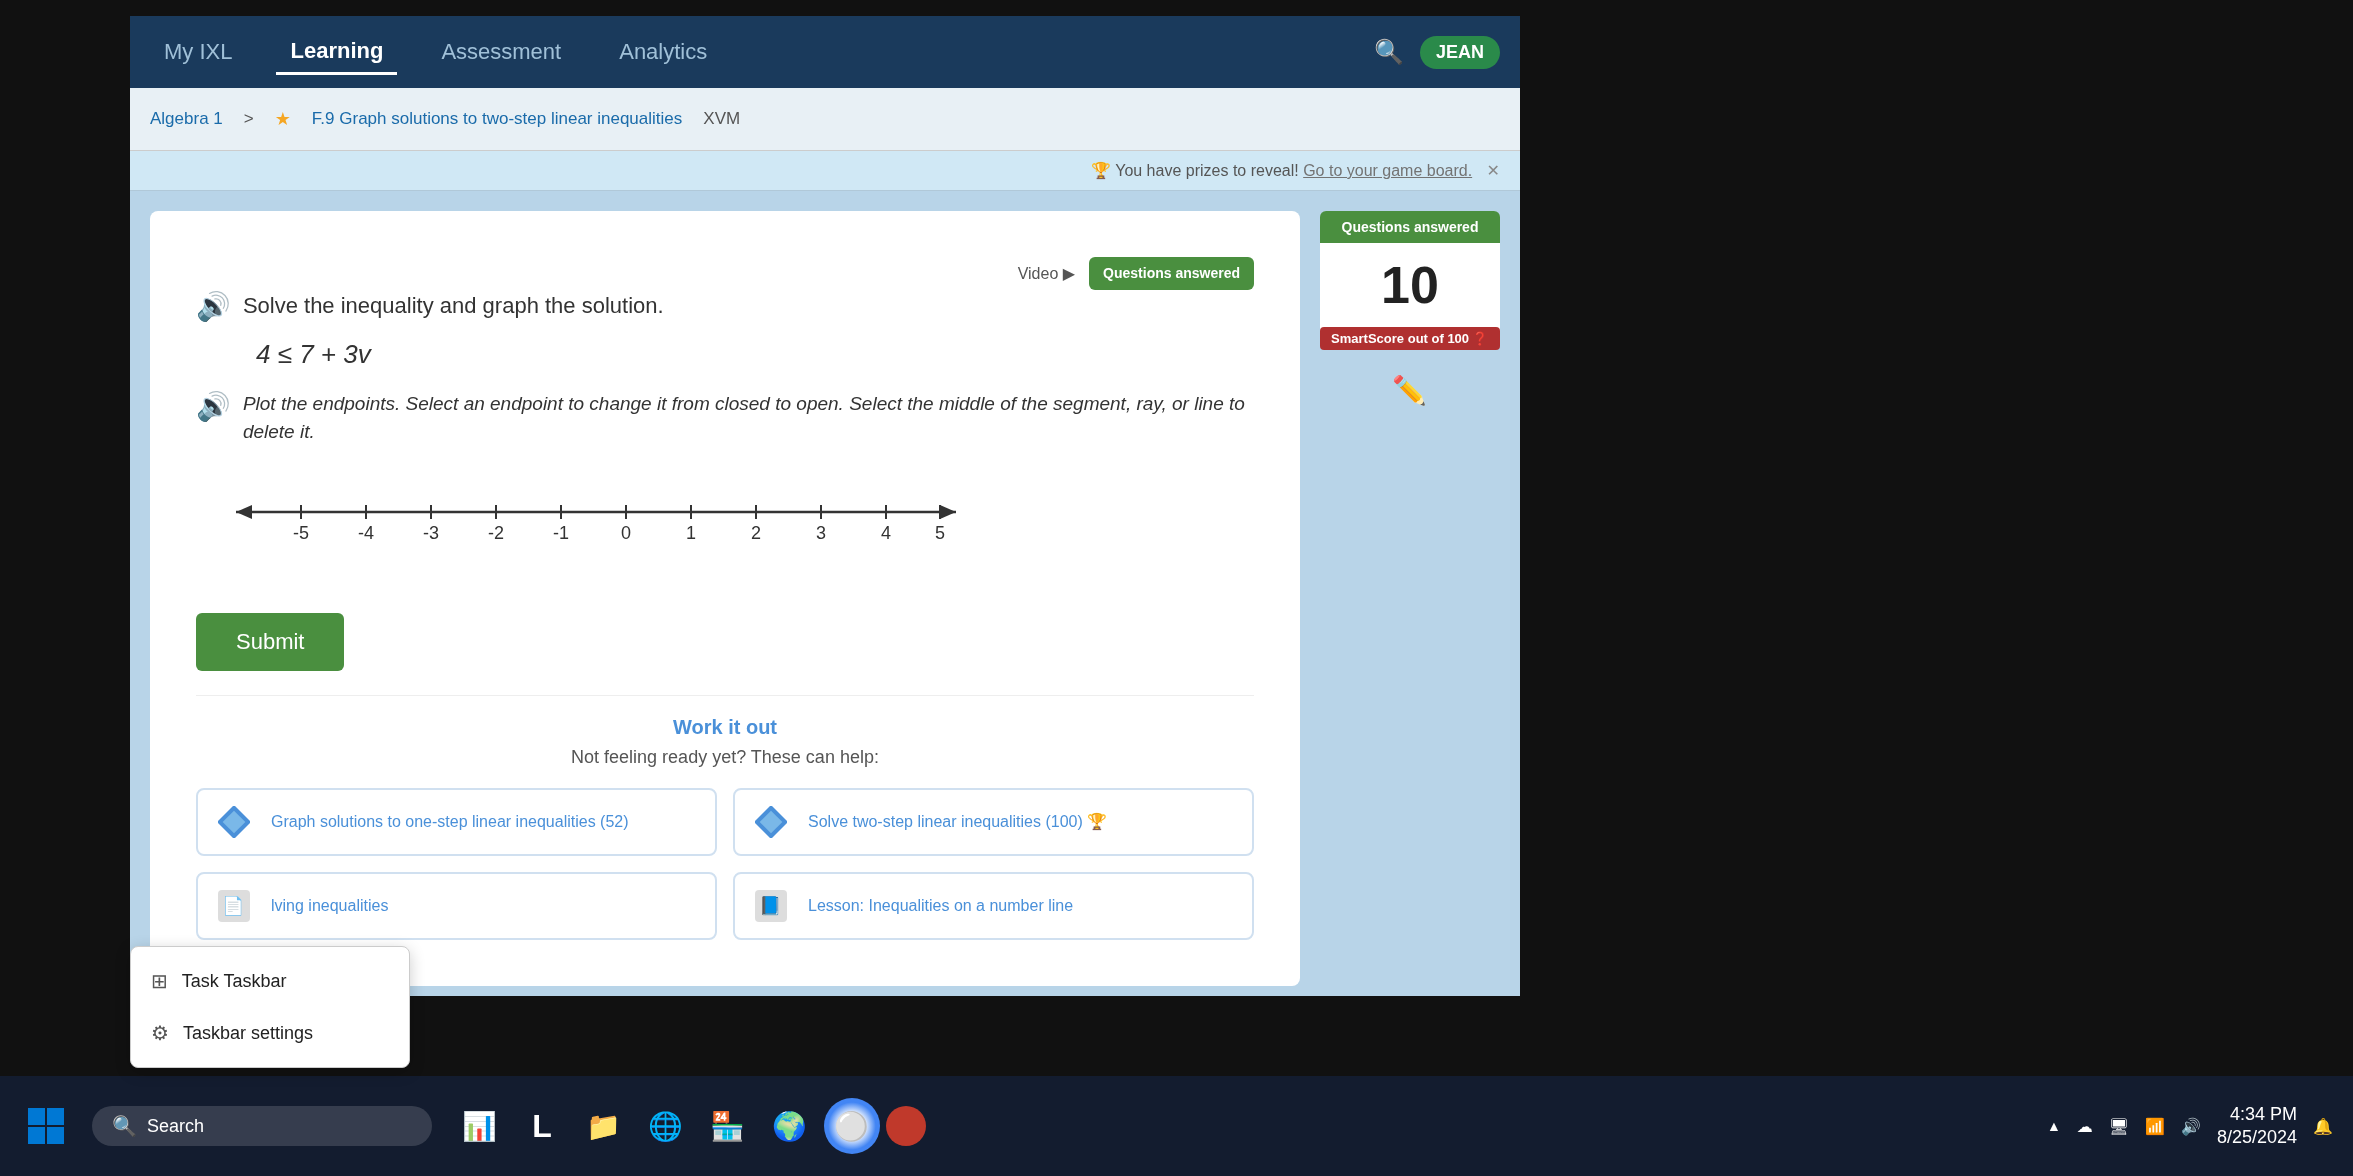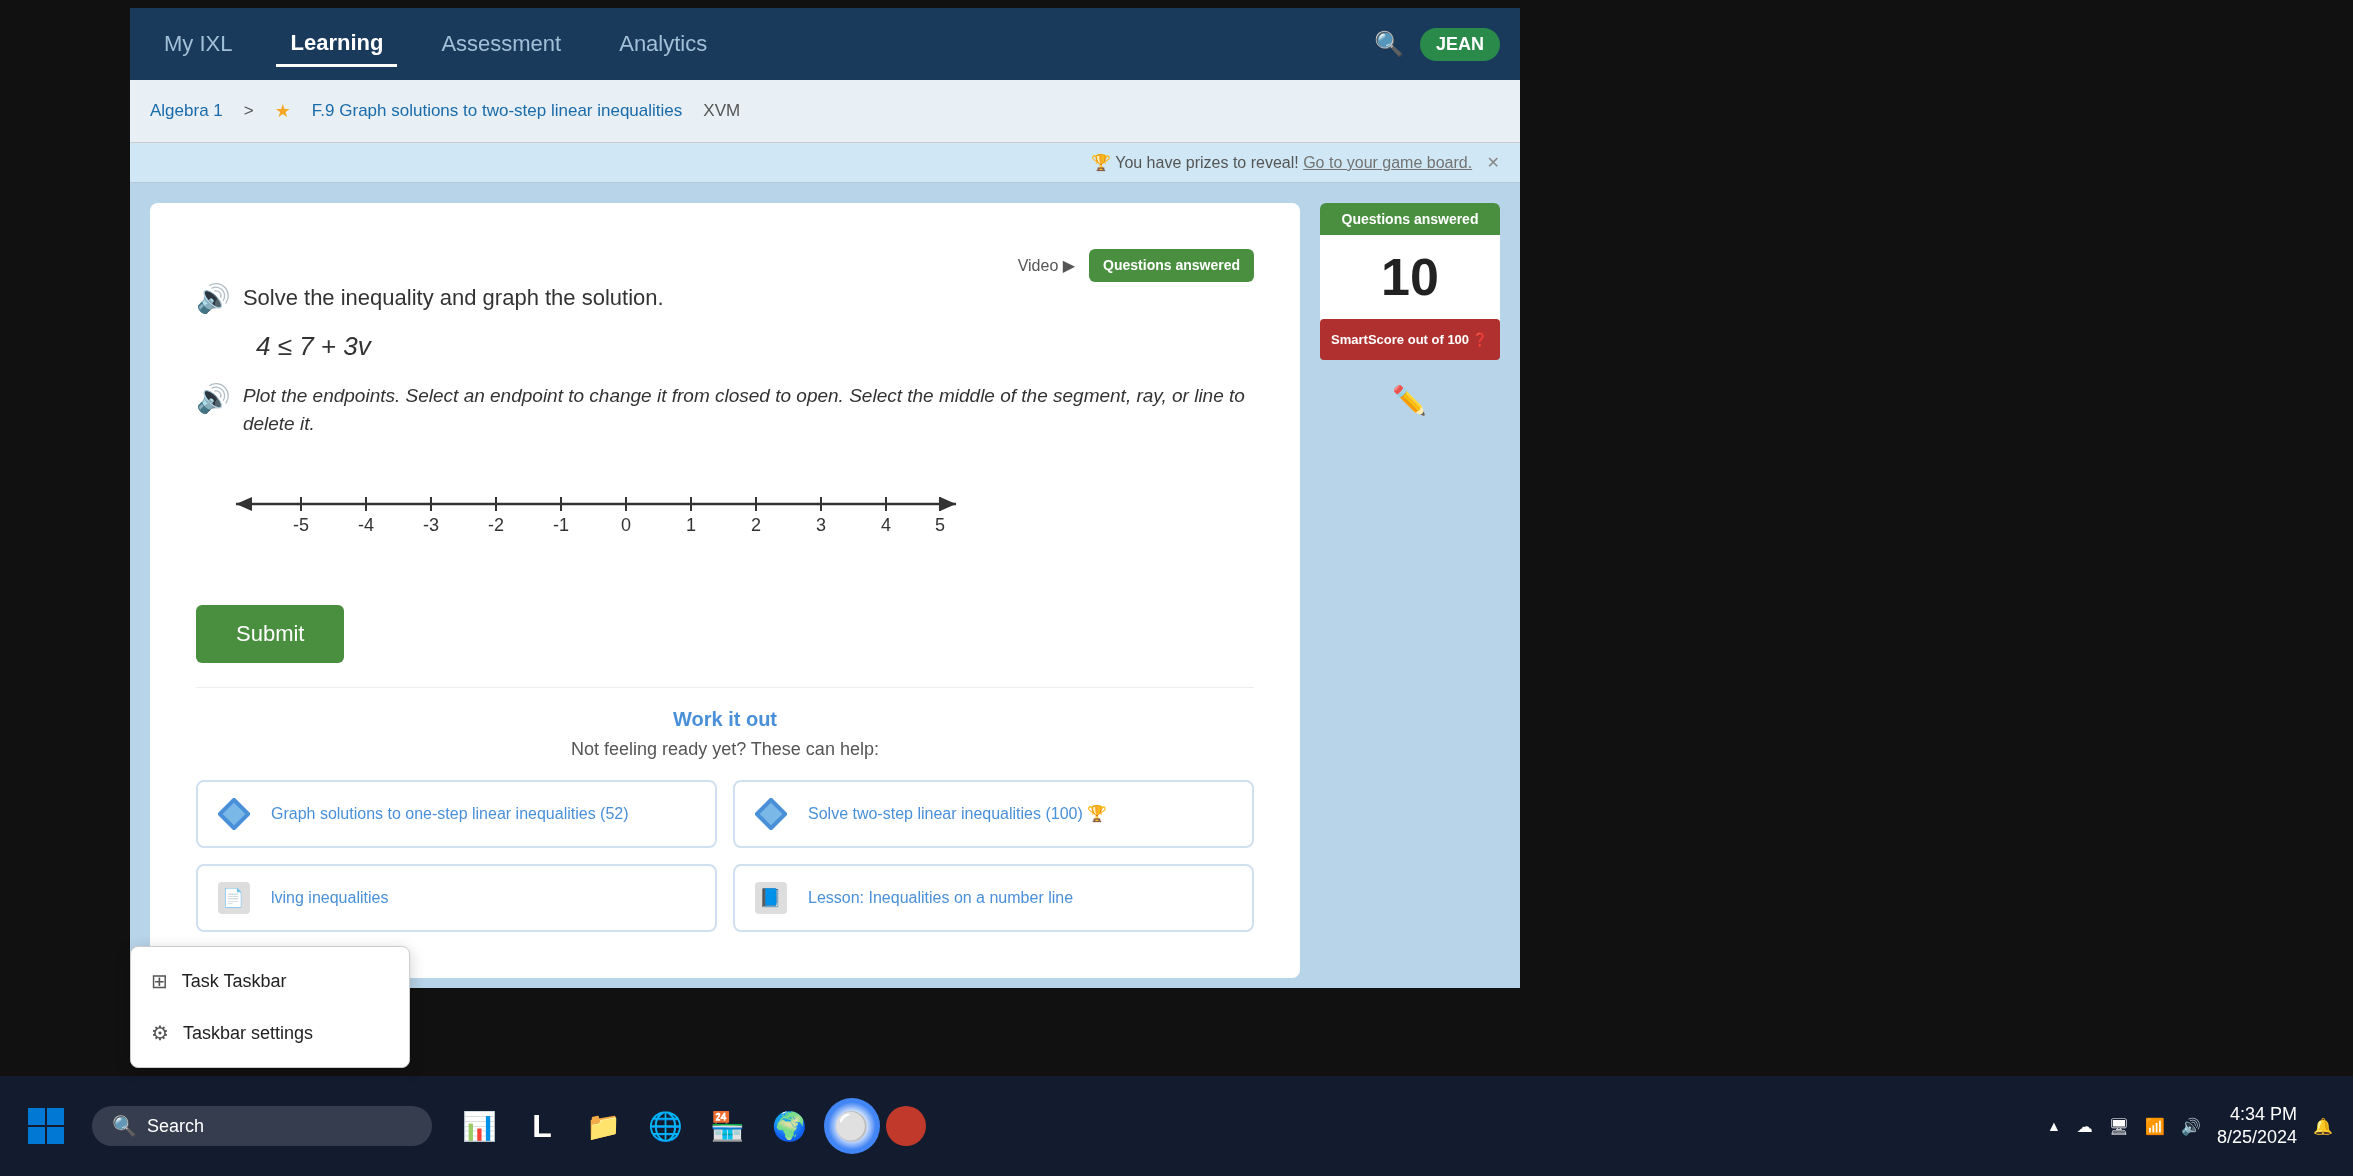--- a/index.html
+++ b/index.html
@@ -18,21 +18,21 @@
       top: 0;
       left: 0;
       width: 2353px;
       height: 1176px;
       background: #111;
     }
 
     
     .screen {
       position: absolute;
-      top: 8px;
+      top: 16px;
       left: 130px;
       width: 1390px;
       height: 980px;
       background: #b8d4e8;
       overflow: hidden;
     }
 
     
     .top-nav {
       width: 100%;
@@ -221,21 +221,21 @@
     .score-number {
       font-size: 52px;
       font-weight: bold;
       color: #222;
     }
     .smartscore-label {
       background: #b03030;
       color: white;
       font-size: 13px;
       font-weight: bold;
-      padding: 13px 10px;
+      padding: 4px 10px;
       border-radius: 4px;
       margin: 12px -16px -16px -16px;
       text-align: center;
     }
     .smartscore-number {
       font-size: 52px;
       font-weight: bold;
       color: #222;
       margin-top: 12px;
     }

